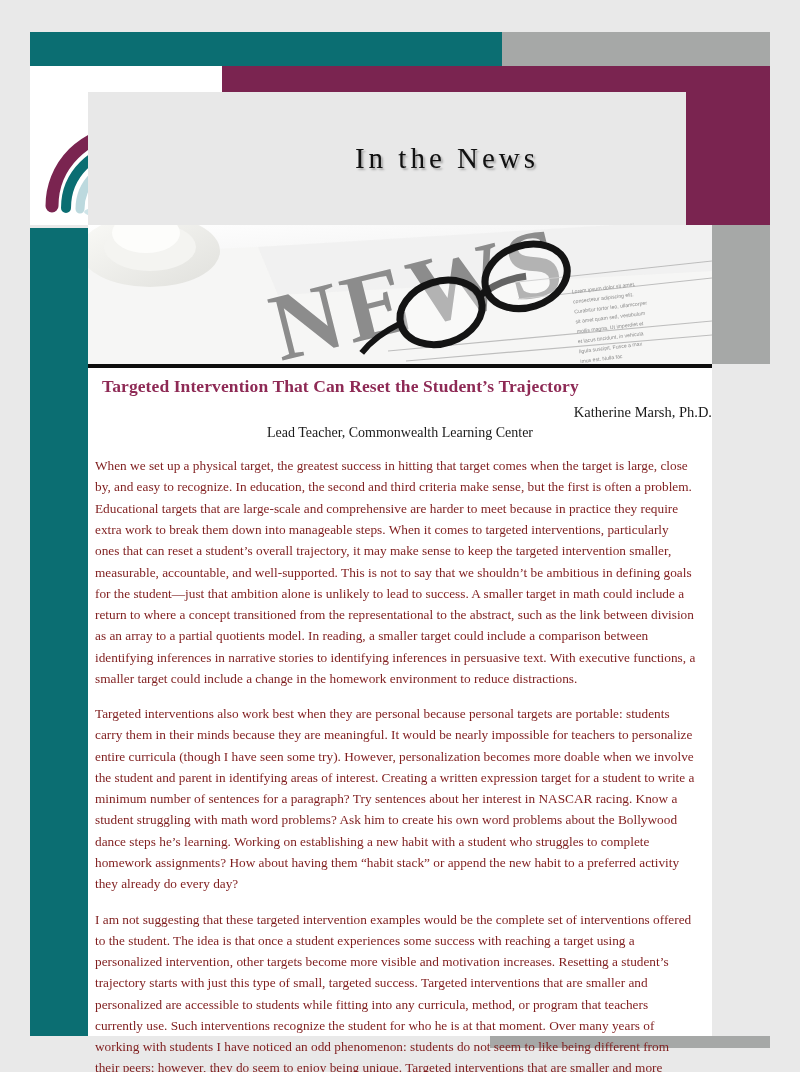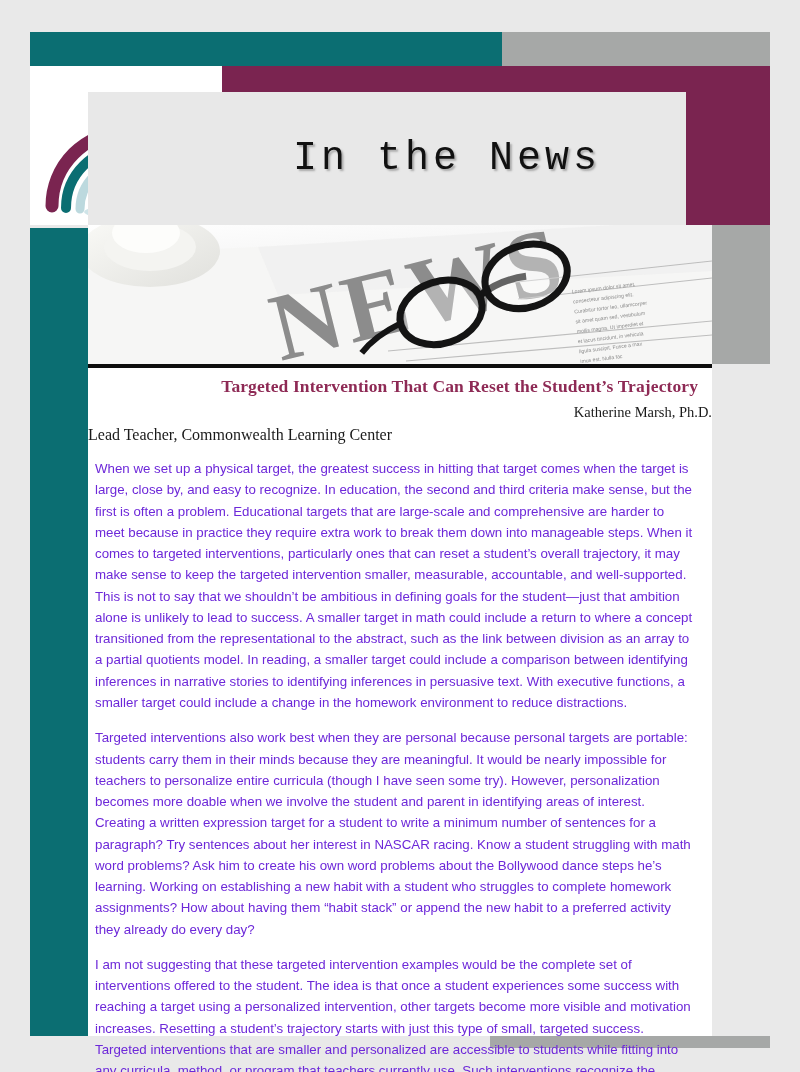--- a/index.html
+++ b/index.html
@@ -71,22 +71,22 @@
   .title-panel {
     position: absolute;
     left: 88px; top: 92px;
     width: 598px; height: 133px;
     background: #e8e8e8;
     display: flex;
     align-items: center;
     justify-content: center;
   }
   .masthead-title {
-    font-family: Liberation Mono, monospace;
-    font-size: 40px;
+    font-family: Liberation Serif, serif;
+    font-size: 29px;
     font-weight: 400;
     color: #111111;
     letter-spacing: 4px;
     text-shadow: 2px 2px 2px rgba(120,120,120,0.55);
     margin-left: 120px;
     white-space: nowrap;
   }
 
   
   .photo {
@@ -113,53 +113,53 @@
     background: #ffffff;
   }
 
   .article {
     position: absolute;
     left: 88px; top: 372px;
     width: 624px;
   }
 
   .article-title {
-    text-align: right;
+    text-align: left;
     font-family: "Liberation Serif", serif;
     font-weight: bold;
     font-size: 17.5px;
     color: #8e2a55;
     padding: 4px 14px 0 14px;
     letter-spacing: 0.1px;
     line-height: 1.25;
   }
   .byline {
     text-align: right;
     font-family: "Liberation Serif", serif;
     font-size: 14.5px;
     color: #1a1a1a;
     line-height: 1.45;
     padding-top: 4px;
   }
   .byline-2 {
-    text-align: left;
-    font-family: "Liberation Serif", serif;
-    font-size: 16px;
+    text-align: center;
+    font-family: "Liberation Serif", serif;
+    font-size: 14px;
     color: #1a1a1a;
     line-height: 1.45;
   }
 
   .body-copy {
     padding: 12px 16px 0 7px;
   }
   .body-copy p {
-    font-family: Liberation Sans, sans-serif;
+    font-family: Liberation Serif, serif;
     font-size: 13.3px;
     line-height: 1.60;
-    color: #6d28d9;
+    color: #7f1d1d;
     margin: 0 0 14px 0;
     text-align: left;
   }
   .body-copy p:last-child { margin-bottom: 0; }
 </style>
 </head>
 <body>
 
 <div class="page">
 

